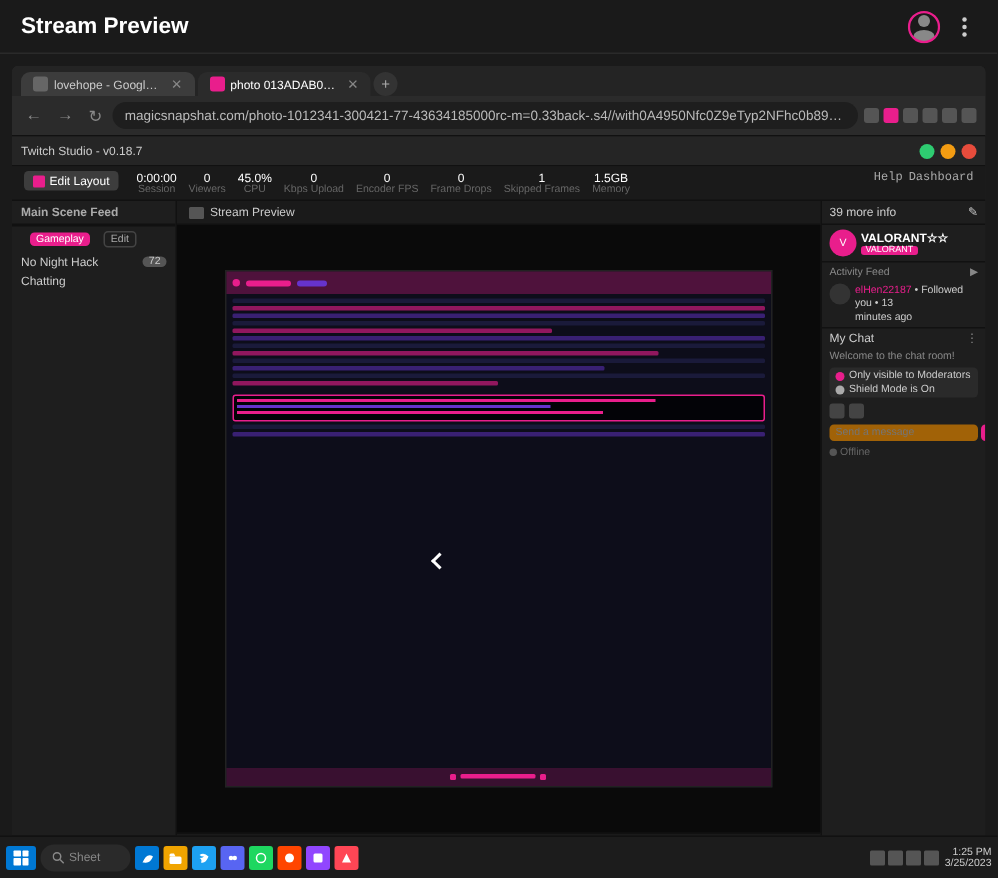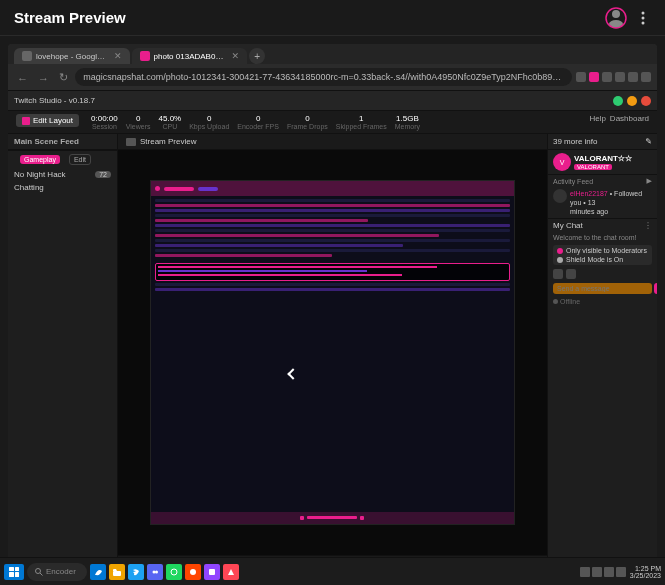--- a/index.html
+++ b/index.html
@@ -209,20 +209,21 @@
       height: 8px;
       background: #e91e8c;
       border-radius: 1px;
     }
     .obs-dashboard-btn {
       background: transparent;
       color: #aaa;
       border: none;
       font-size: 8px;
       cursor: pointer;
+      font-family: Liberation Mono, monospace;
     }
 
     .obs-body {
       display: flex;
       flex: 1;
       overflow: hidden;
     }
 
     
     .obs-left {
@@ -1015,21 +1016,21 @@
         <div class="taskbar-start-cell"></div>
         <div class="taskbar-start-cell"></div>
         <div class="taskbar-start-cell"></div>
       </div>
     </div>
     <div class="taskbar-search">
       <svg width="8" height="8" viewBox="0 0 8 8">
         <circle cx="3" cy="3" r="2.5" fill="none" stroke="#888" stroke-width="1"></circle>
         <line x1="5" y1="5" x2="7.5" y2="7.5" stroke="#888" stroke-width="1"></line>
       </svg>
-      <span style="font-size:8px;color:#888;">Encoder</span>
+      <span style="font-size:8px;color:#888;">Sheet</span>
     </div>
     <div class="taskbar-apps">
       <div class="taskbar-app" style="background:#0078d4;">
         <svg width="10" height="10" viewBox="0 0 10 10">
             <path d="M2,8 Q5,1 9,4 Q7,9 3,8 Z" fill="#fff" stroke="none"></path>
           </svg>
       </div>
       <div class="taskbar-app" style="background:#f0a400;">
         <svg width="10" height="10" viewBox="0 0 10 10">
             <rect x="1" y="4" width="8" height="5" rx="1" fill="#fff"></rect>

